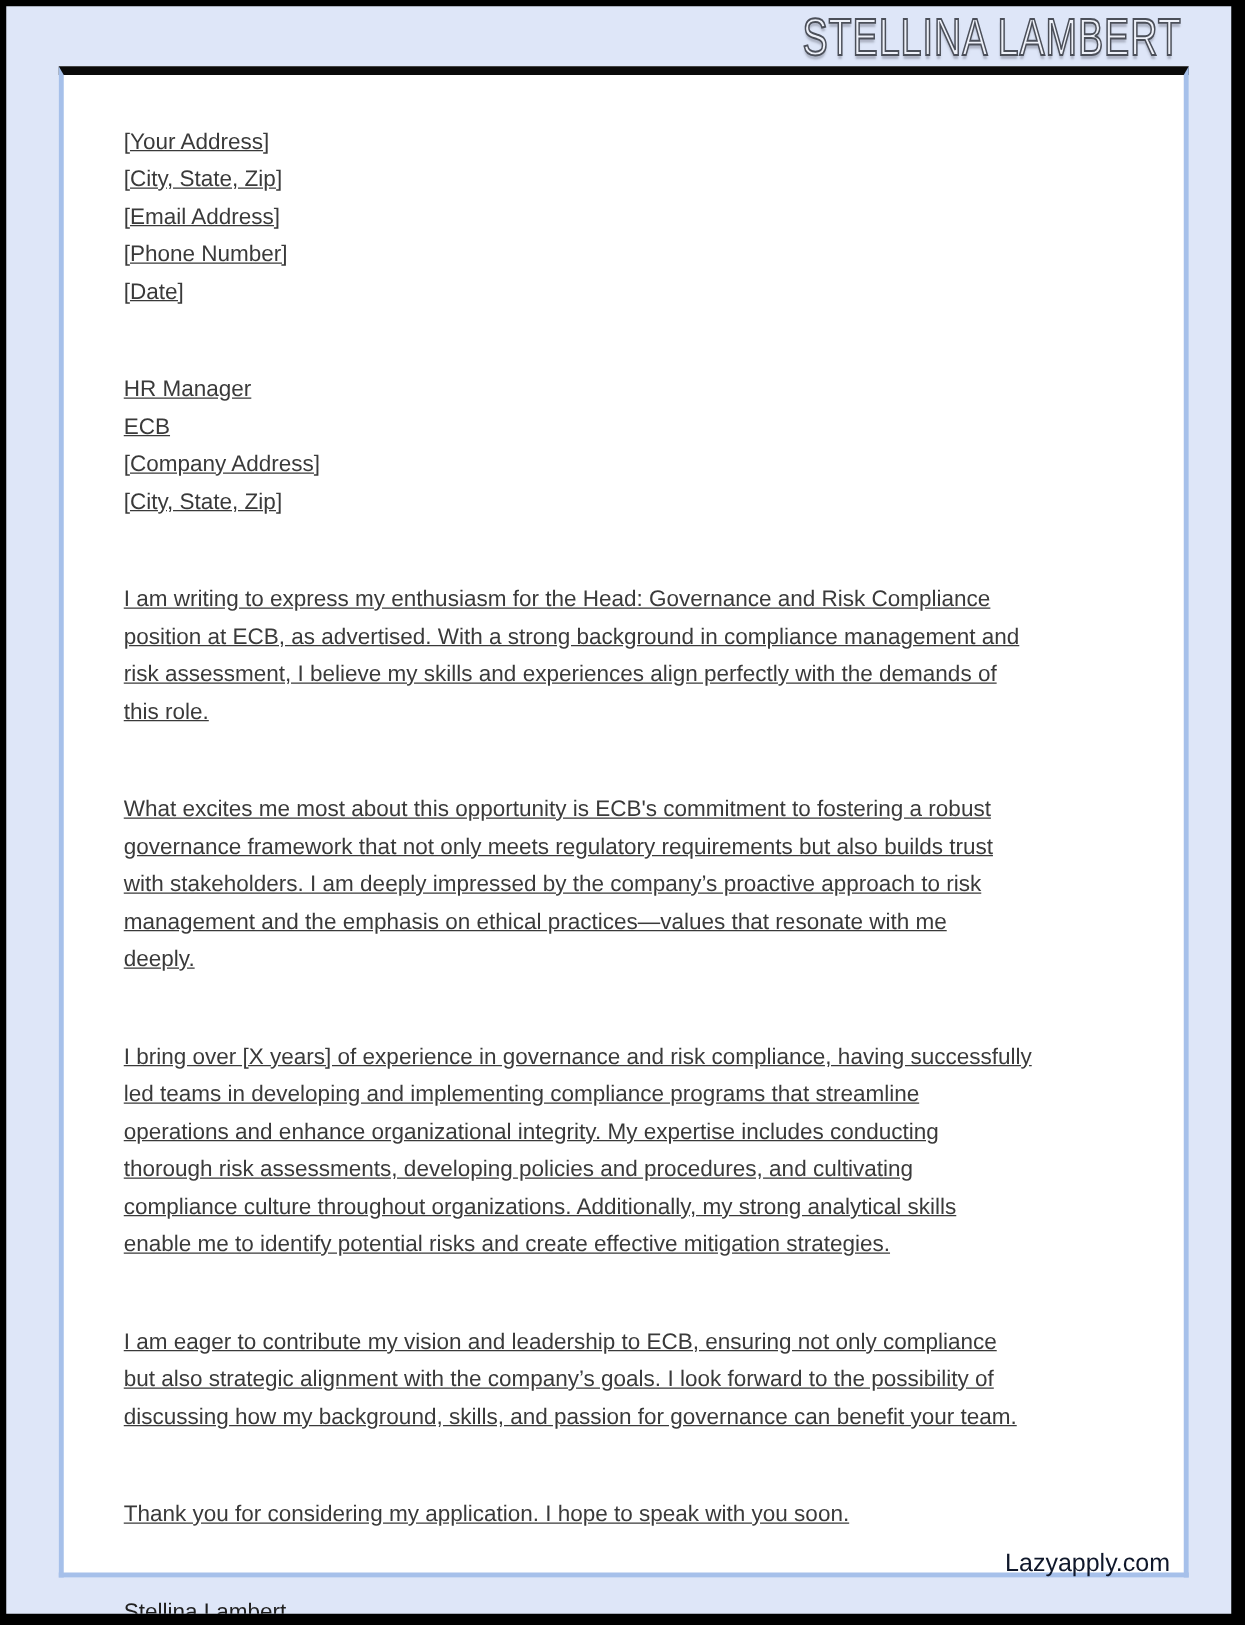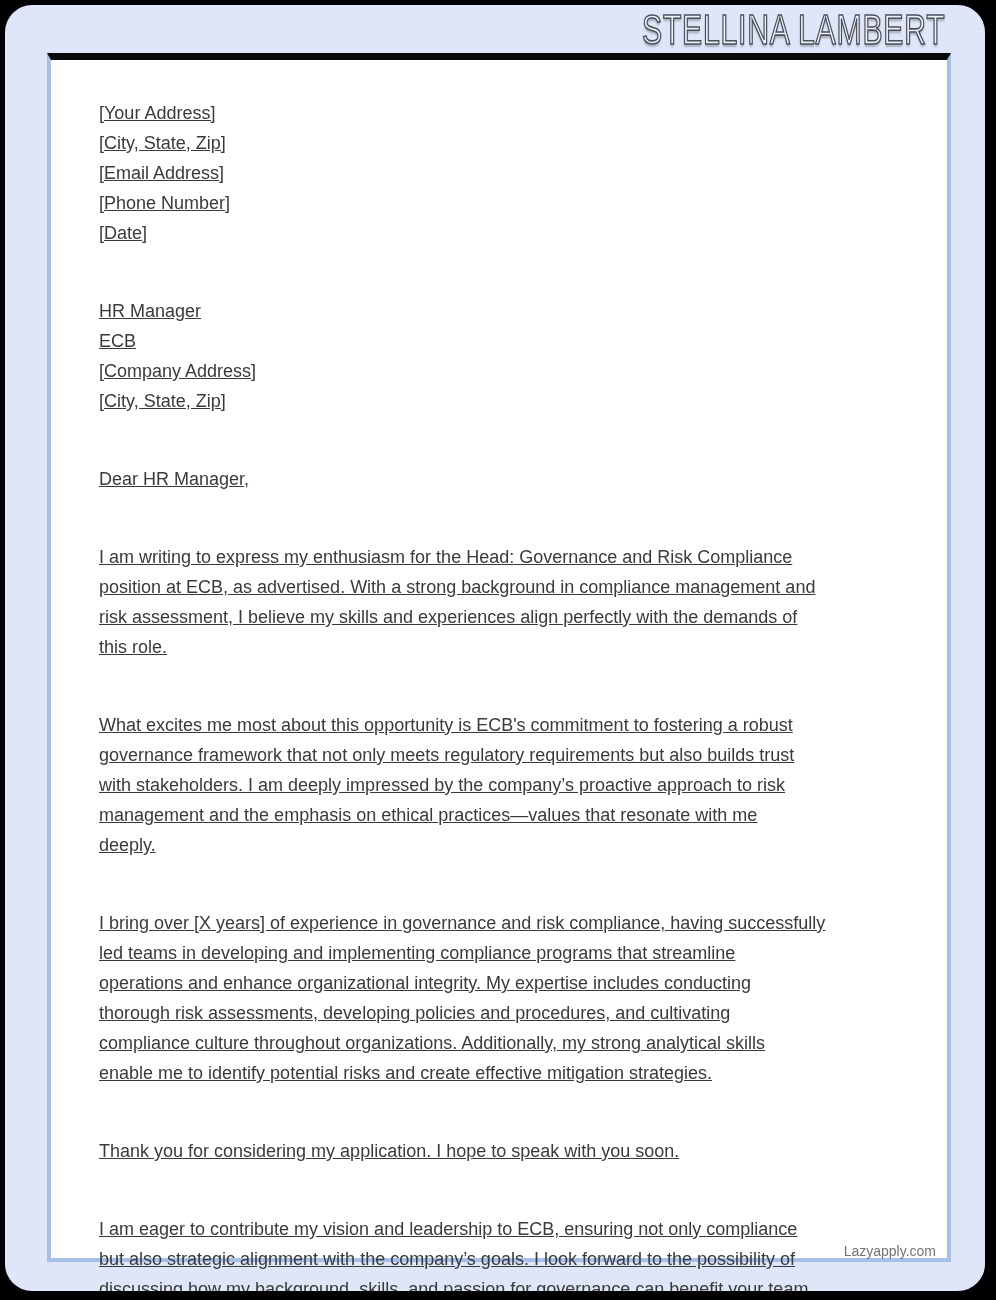--- a/index.html
+++ b/index.html
@@ -8,21 +8,20 @@
     position: relative;
     background: #000000; 
     font-family: "Liberation Sans", sans-serif;
     overflow: hidden;
   }
   .canvas {
     position: absolute;
     left: 5px; top: 5px; right: 11px; bottom: 9px;
     background: #dee6f8;
     overflow: hidden;
-    border-radius: 27px;
   }
   
   .letterhead-name {
     position: absolute;
     top: 2px; right: 40px;
     font-size: 42px;
     font-weight: 400;
     line-height: 46px;
     letter-spacing: 1px;
     color: #eef1f9;
@@ -40,23 +39,23 @@
     box-sizing: border-box;
     background: #ffffff;
     border-top: 7px solid #0a0a0a;
     border-left: 4px solid #a6c0ea;
     border-right: 4px solid #a6c0ea;
     border-bottom: 4px solid #a6c0ea;
   }
   .watermark {
     position: absolute;
     right: 11px; bottom: -2px;
-    font-size: 14px;
+    font-size: 20px;
     line-height: 18px;
-    color: #737373;
+    color: #0f172a;
   }
   
   .letter {
     position: absolute;
     left: 94px; top: 93px;
     width: 870px;
     font-size: 18px;
     line-height: 30px;
     color: #3a3a3a;
     z-index: 2;
@@ -80,36 +79,35 @@
   <div class="letter">
     <p class="block">[Your Address]
 [City, State, Zip]
 [Email Address]
 [Phone Number]
 [Date]</p>
     <p class="block">HR Manager
 ECB
 [Company Address]
 [City, State, Zip]</p>
-    <p class="block">Dear HR Manager,</p>
     <p class="block">I am writing to express my enthusiasm for the Head: Governance and Risk Compliance
 position at ECB, as advertised. With a strong background in compliance management and
 risk assessment, I believe my skills and experiences align perfectly with the demands of
 this role.</p>
     <p class="block">What excites me most about this opportunity is ECB's commitment to fostering a robust
 governance framework that not only meets regulatory requirements but also builds trust
 with stakeholders. I am deeply impressed by the company’s proactive approach to risk
 management and the emphasis on ethical practices—values that resonate with me
 deeply.</p>
     <p class="block">I bring over [X years] of experience in governance and risk compliance, having successfully
 led teams in developing and implementing compliance programs that streamline
 operations and enhance organizational integrity. My expertise includes conducting
 thorough risk assessments, developing policies and procedures, and cultivating
 compliance culture throughout organizations. Additionally, my strong analytical skills
 enable me to identify potential risks and create effective mitigation strategies.</p>
-    <p class="block">Thank you for considering my application. I hope to speak with you soon.</p>
     <p class="block">I am eager to contribute my vision and leadership to ECB, ensuring not only compliance
 but also strategic alignment with the company’s goals. I look forward to the possibility of
 discussing how my background, skills, and passion for governance can benefit your team.</p>
+    <p class="block">Thank you for considering my application. I hope to speak with you soon.</p>
     <p class="block signature">Stellina Lambert</p>
   </div>
 
 </div>
 
 </body></html>

